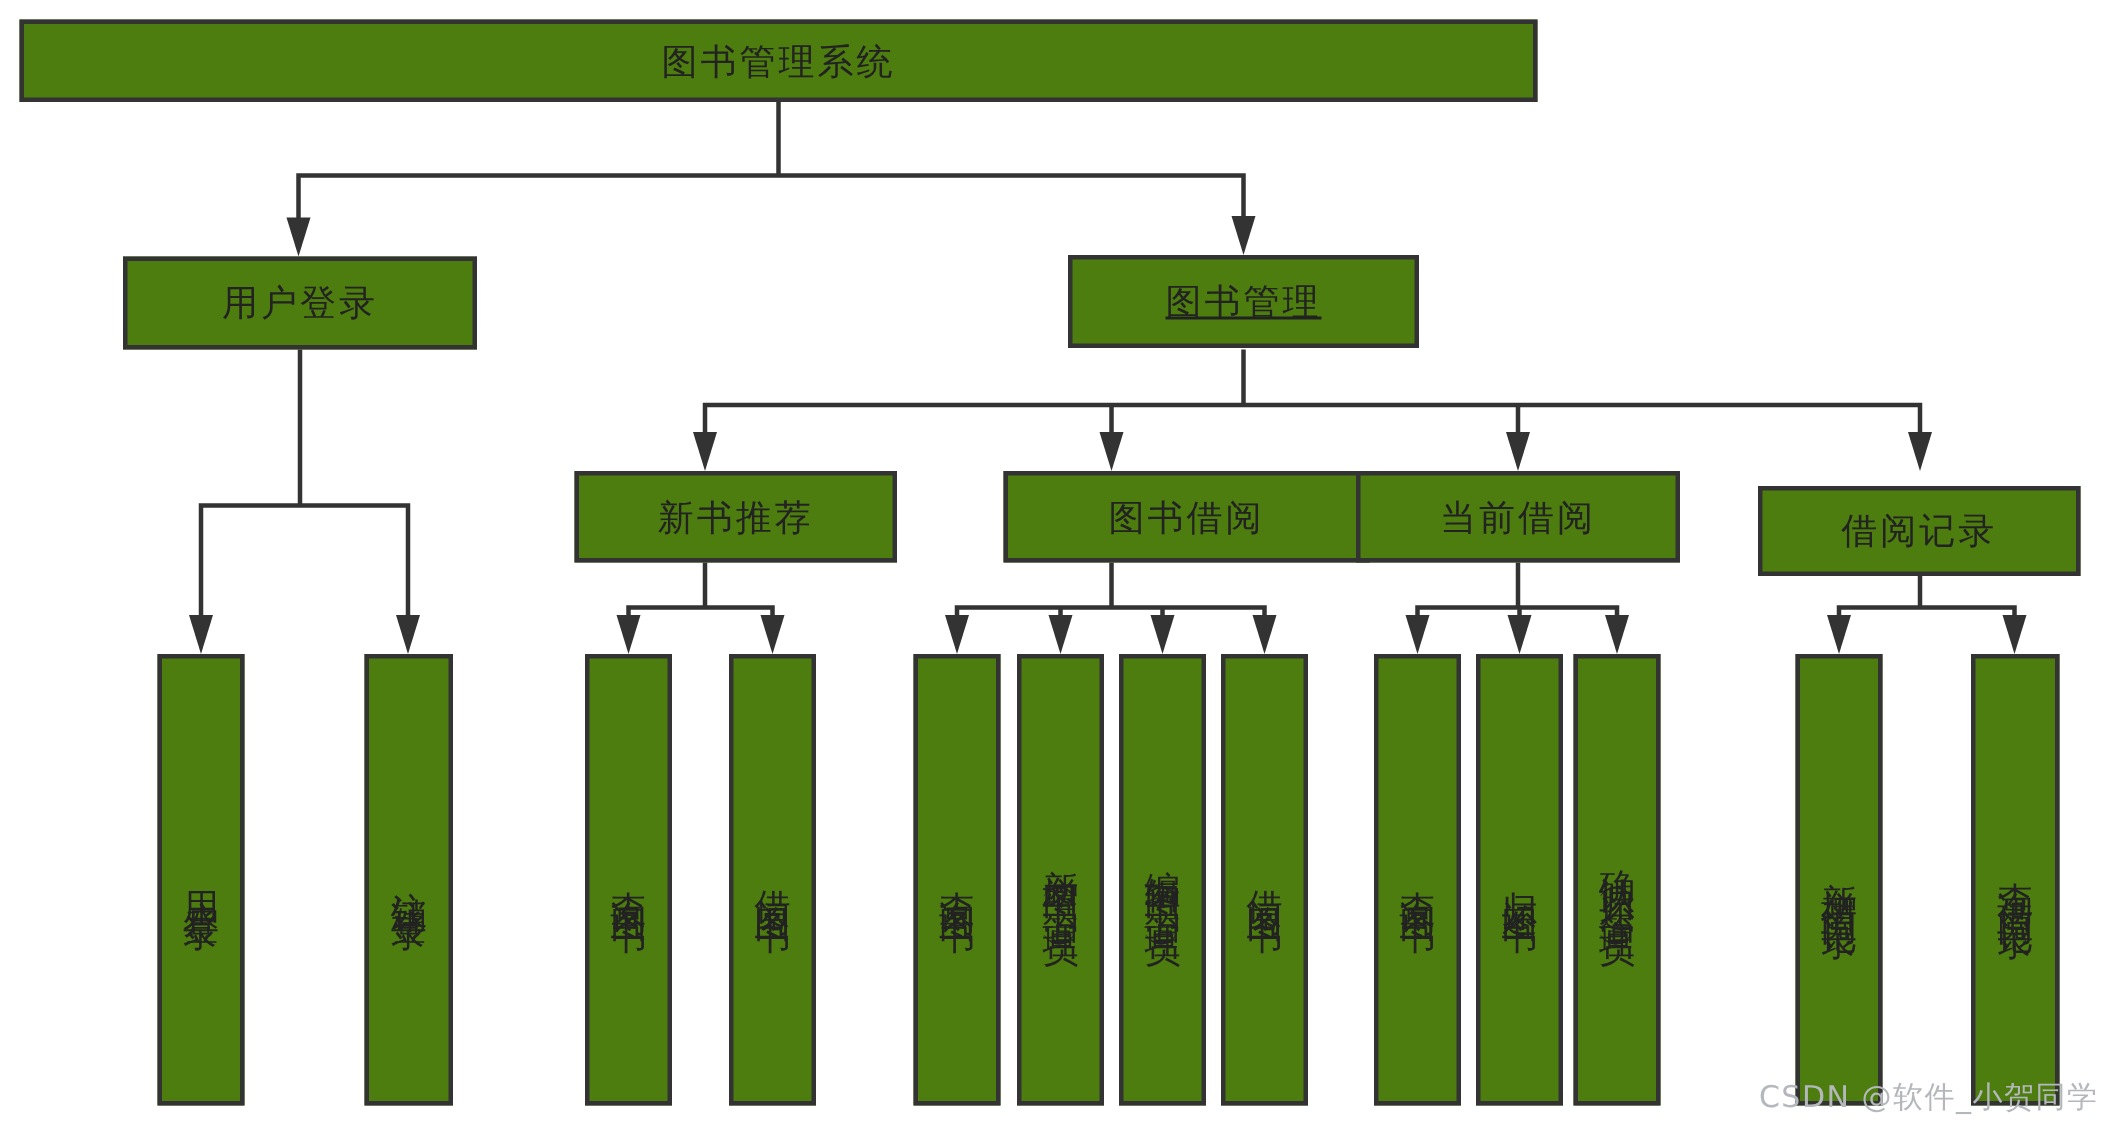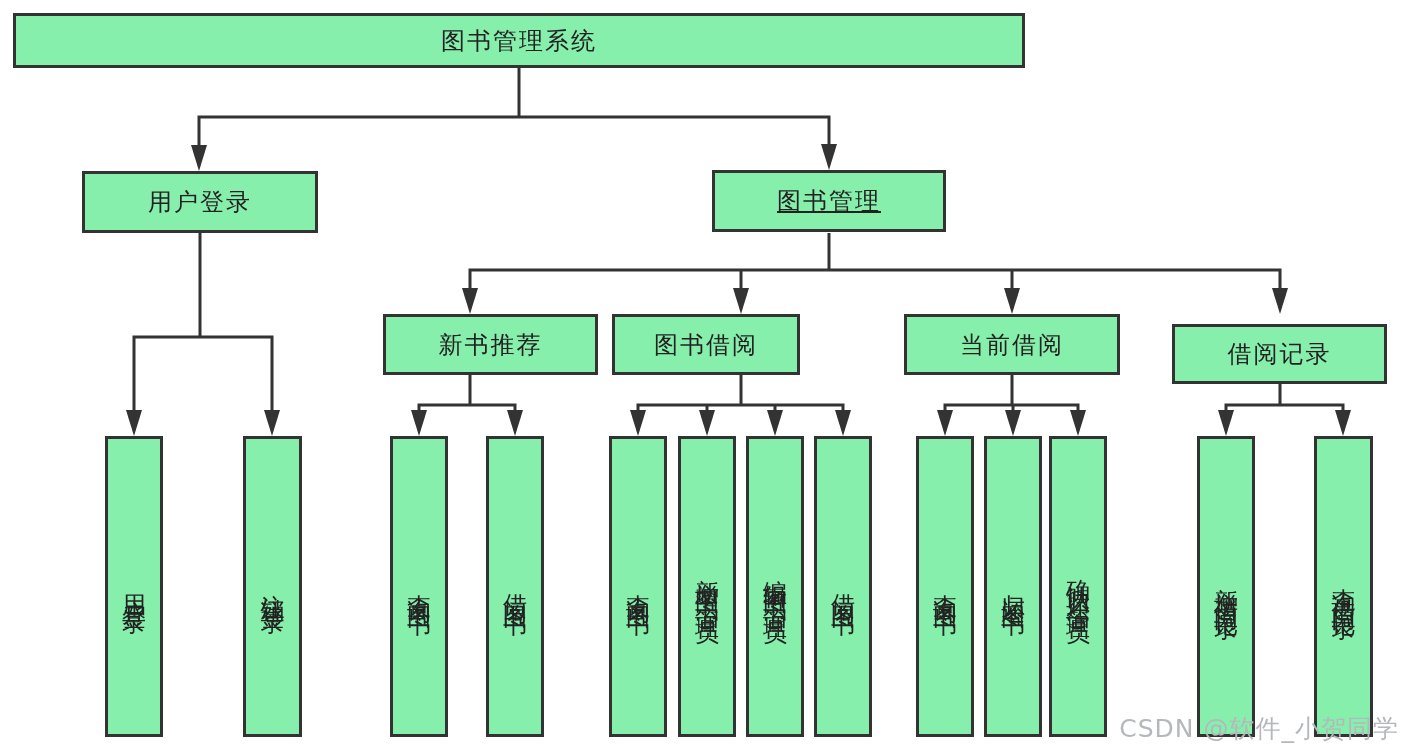--- a/index.html
+++ b/index.html
@@ -13,21 +13,21 @@
   }
   .connectors {
     position: absolute;
     left: 0; top: 0;
     width: 1405px; height: 747px;
   }
   .box {
     position: absolute;
     box-sizing: border-box;
     border: 3px solid #333333;
-    background: #86efac;
+    background: #4d7c0f;
     display: flex;
     align-items: center;
     justify-content: center;
     color: #222222;
   }
   .hlabel {
     font-size: 24px;
     letter-spacing: 2px;
     white-space: nowrap;
   }
@@ -35,21 +35,21 @@
     writing-mode: vertical-rl;
     text-orientation: mixed;
     font-size: 24px;
     letter-spacing: 6px;
     line-height: 1;
   }
   .watermark {
     position: absolute;
     right: 6px;
     bottom: 2px;
-    font-size: 25px;
+    font-size: 20px;
     color: #b4b8bc;
     letter-spacing: 1px;
     white-space: nowrap;
   }
 </style>
 </head>
 <body>
 
 <div class="canvas">
 
@@ -107,21 +107,21 @@
   <div class="box" style="left:82px; top:171px; width:236px; height:62px;">
     <span class="hlabel">用户登录</span>
   </div>
   <div class="box" style="left:712px; top:170px; width:234px; height:62px;text-decoration:underline;">
     <span class="hlabel">图书管理</span>
   </div>
 
   <div class="box" style="left:383px; top:314px; width:215px; height:61px;">
     <span class="hlabel">新书推荐</span>
   </div>
-  <div class="box" style="left:612px; top:314px; width:188px; height:61px;font-family:Liberation Serif, serif;">
+  <div class="box" style="left:669px; top:314px; width:244px; height:61px;font-family:Liberation Serif, serif;">
     <span class="hlabel">图书借阅</span>
   </div>
   <div class="box" style="left:904px; top:314px; width:216px; height:61px;">
     <span class="hlabel">当前借阅</span>
   </div>
   <div class="box" style="left:1172px; top:304px; width:215px; height:60px;margin-top:20px;">
     <span class="hlabel">借阅记录</span>
   </div>
 
   <div class="box" style="left:105px; top:436px; width:58px; height:301px;">

